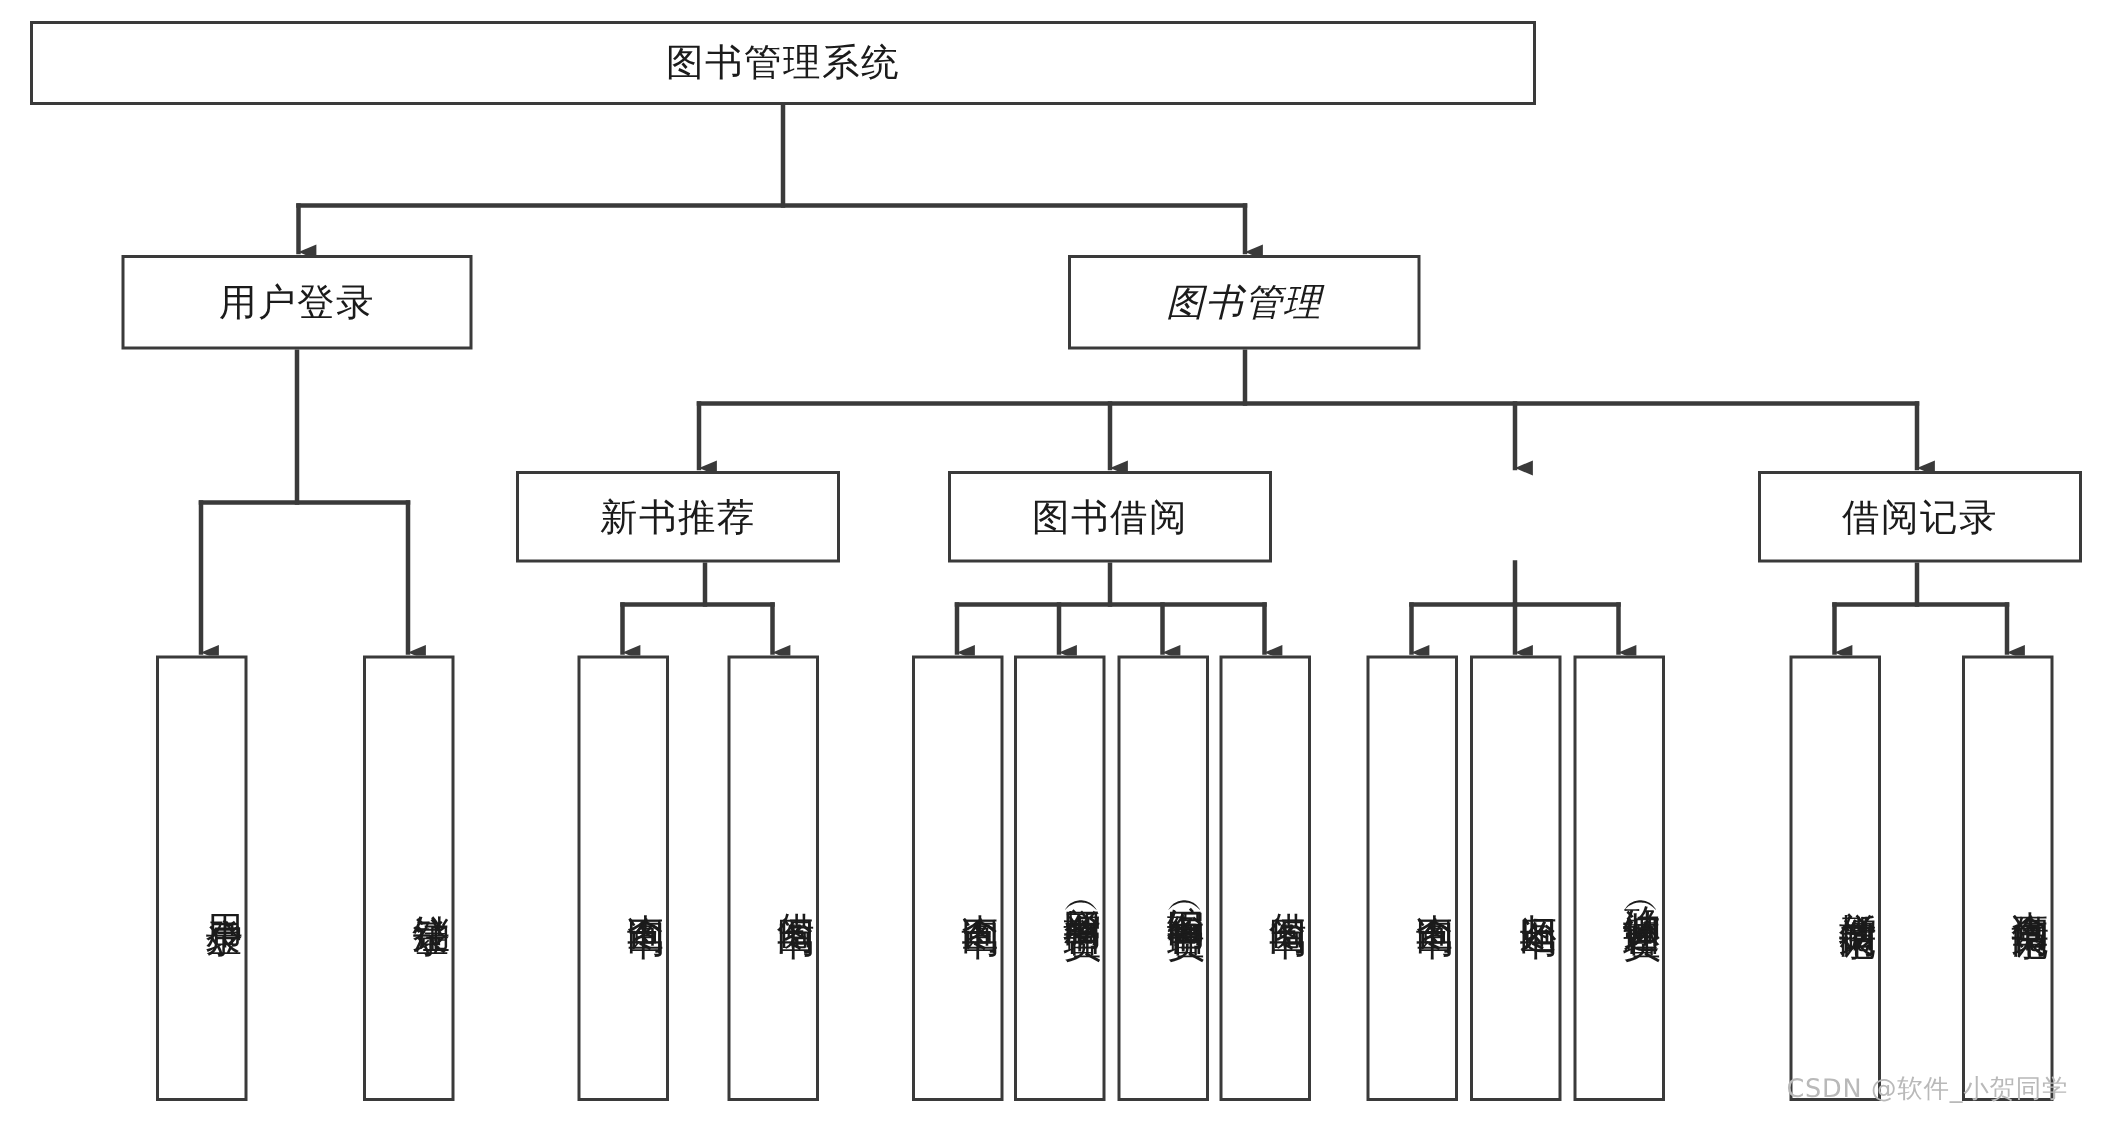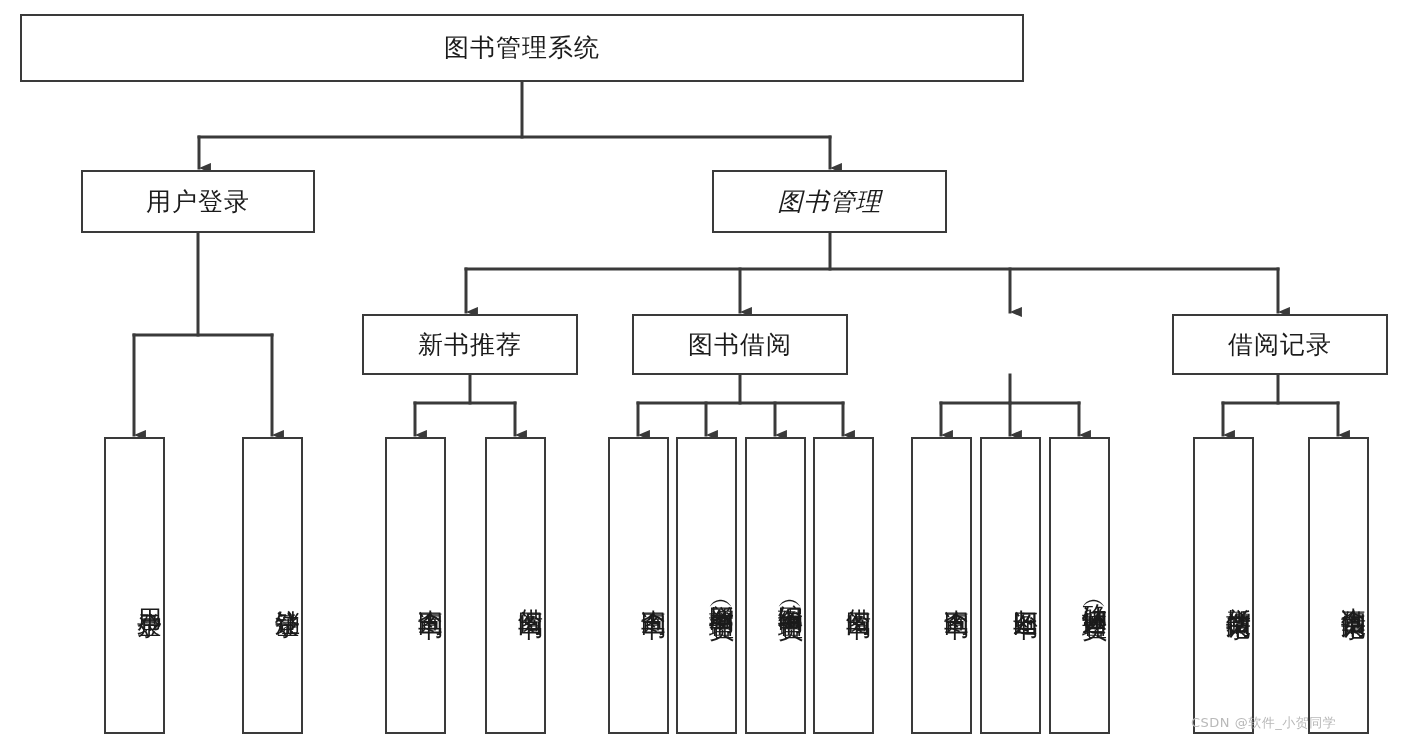--- a/index.html
+++ b/index.html
@@ -55,21 +55,21 @@
     justify-content: center;
     padding-top: 14px;
   }
   .leaf-label {
     writing-mode: vertical-rl;
     text-orientation: upright;
     display: block;
   }
   .watermark {
     position: absolute;
-    font-size: 13px;
+    font-size: 17px;
     color: #b9b9b9;
     white-space: nowrap;
     letter-spacing: 0.5px;
   }
 </style>
 </head>
 <body>
 
 <div id="canvas">
 
@@ -116,32 +116,32 @@
       <path d="M 1010 403 L 1010 435" marker-end="url(#arrow)"></path>
       <path d="M 1079 403 L 1079 435" marker-end="url(#arrow)"></path>
 
       <path d="M 1278 375 L 1278 403"></path>
       <path d="M 1223 403 L 1338 403"></path>
       <path d="M 1223 403 L 1223 435" marker-end="url(#arrow)"></path>
       <path d="M 1338 403 L 1338 435" marker-end="url(#arrow)"></path>
     </g>
   </svg>
 
-  <div class="node horiz root" style="left:20px; top:14px; width:1004px; height:68px;">
+  <div class="node horiz root" style="left:20px; top:14px; width:1004px; height:56px;">
     <span>图书管理系统</span>
   </div>
 
   <div class="node horiz" style="left:81px; top:170px; width:234px; height:63px;">
     <span>用户登录</span>
   </div>
   <div class="node horiz" style="left:712px; top:170px; width:235px; height:63px;font-style:italic;">
     <span>图书管理</span>
   </div>
 
-  <div class="node horiz" style="left:362px; top:314px; width:216px; height:61px;">
+  <div class="node horiz" style="left:344px; top:314px; width:216px; height:61px;">
     <span>新书推荐</span>
   </div>
   <div class="node horiz" style="left:632px; top:314px; width:216px; height:61px;">
     <span>图书借阅</span>
   </div>
   <div class="node horiz" style="left:1172px; top:314px; width:216px; height:61px;">
     <span>借阅记录</span>
   </div>
 
   <div class="node leaf" style="left:104px; top:437px; width:61px; height:297px;">

